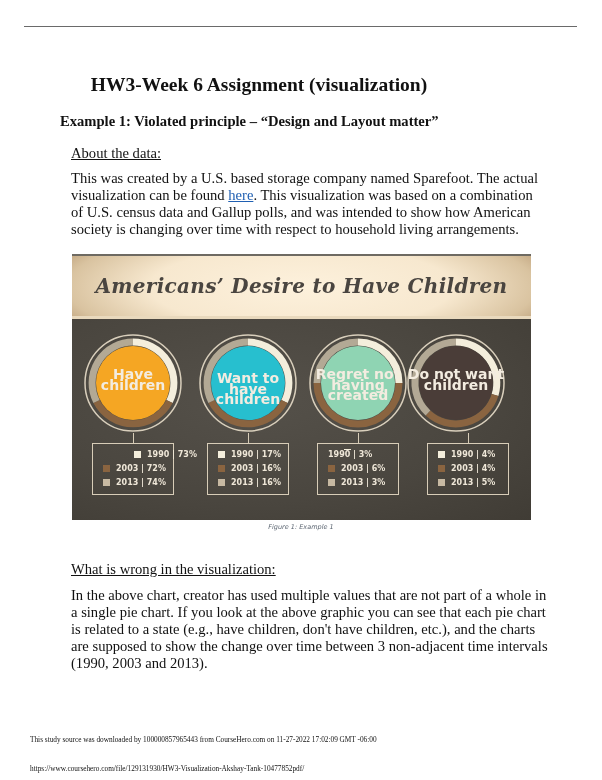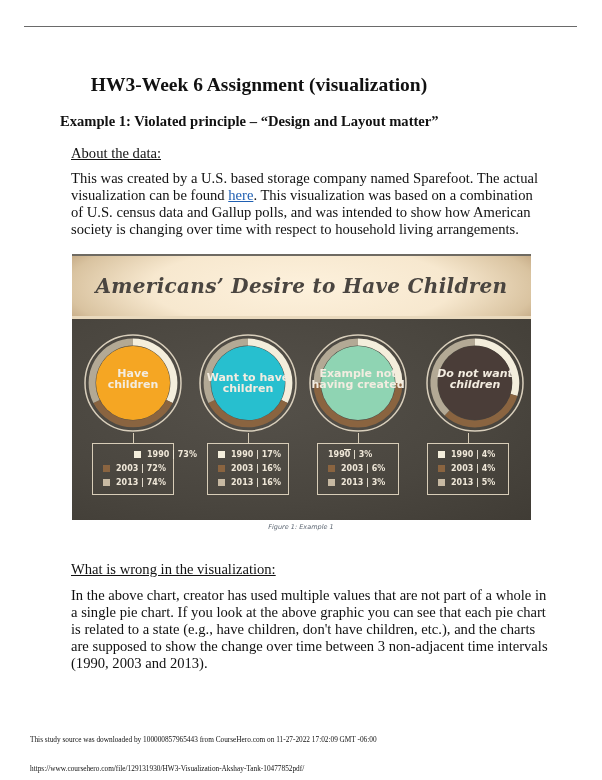--- a/index.html
+++ b/index.html
@@ -18,21 +18,21 @@
             border-top:2px solid #6e6a62; box-sizing:border-box;padding-left:48px; }
   .banner-title { position:absolute; left:0; width:459px; top:18px; text-align:center;
                   font-family:"DejaVu Serif", serif; font-style:italic; font-weight:bold; font-size:20px; color:#4a4540;
                   letter-spacing:0.3px; }
   .banner-edge { position:absolute; left:0; top:62px; width:459px; height:3px; background:#e9d9bd; }
   .board { position:absolute; left:0; top:65px; width:459px; height:201px;
            background: radial-gradient(ellipse at 40% 40%, #55514a 0%, #4a463f 60%, #403c35 100%); }
   .donut { position:absolute; width:100px; height:100px; }
   .donut svg { display:block; }
   .donut-label { position:absolute; left:0; width:100px; text-align:center; color:#f3ece0;
-                 font-family:"DejaVu Sans", sans-serif; font-weight:bold; font-size:11px; line-height:10.5px; }
+                 font-family:"DejaVu Sans", sans-serif; font-weight:bold; font-size:14px; line-height:10.5px; }
   .stem { position:absolute; width:1px; background:#d8cdb8; height:10px; }
   .legend { position:absolute; width:82px; height:52px; border:1.5px solid #d8cdb8; box-sizing:border-box; }
   .legend-row { position:absolute; left:10px; height:10px; display:flex; align-items:center;
                 font-family:"DejaVu Sans", sans-serif; font-weight:bold; font-size:8px; color:#efe7d8; white-space:nowrap; }
   .swatch { width:7px; height:7px; margin-right:6px; display:inline-block; }
   .caption { position:absolute; left:0; width:602px; top:523px; text-align:center;
              font-family:"DejaVu Sans", sans-serif; font-style:italic; font-size:6.5px; color:#5a6470; }
   .footer1 { position:absolute; left:30px; top:735px; font-size:7.3px; color:#111; }
   .footer2 { position:absolute; left:30px; top:764px; font-size:7.3px; color:#111; }
 </style>
@@ -118,41 +118,41 @@
       <svg width="100" height="100" viewBox="0 0 100 100">
         <circle cx="50" cy="50" r="48" fill="none" stroke="#d9cfbc" stroke-width="1.5"></circle>
         <path d="M50 9 A41 41 0 0 1 91 50" fill="none" stroke="#f4eedc" stroke-width="7"></path>
         <path d="M91 50 A41 41 0 0 1 9 50" fill="none" stroke="#8a6440" stroke-width="7"></path>
         <path d="M9 50 A41 41 0 0 1 50 9" fill="none" stroke="#b3a995" stroke-width="7"></path>
         <path d="M13 50 A37 37 0 0 1 87 50 Z" fill="#8fd4b3"></path>
         <path d="M13 50 A37 37 0 0 0 87 50 Z" fill="#8fd4b3"></path>
         <rect x="9" y="47" width="82" height="6" fill="#8a6440" opacity="0"></rect>
       </svg>
       <div class="donut-label" style="top:36px;">
-        <div>Example not</div>
+        <div>Regret not</div>
         <div>having created</div>
       </div>
     </div>
     <div class="stem" style="left:286px; top:114px;"></div>
     <div class="legend" style="left:245px; top:124px;">
       <div class="legend-row" style="top:5px;flex-direction:column;">
           <span class="swatch" style="background:#f4eedc"></span>
           <span>1990 | 3%</span>
         </div>
       <div class="legend-row" style="top:19px;">
           <span class="swatch" style="background:#8a6440"></span>
           <span>2003 | 6%</span>
         </div>
       <div class="legend-row" style="top:33px;">
           <span class="swatch" style="background:#c7b9a2"></span>
           <span>2013 | 3%</span>
         </div>
     </div>
 
-    <div class="donut" style="left:353px; top:14px;font-style:italic;">
+    <div class="donut" style="left:334px; top:14px;">
       <svg width="100" height="100" viewBox="0 0 100 100">
         <circle cx="50" cy="50" r="48" fill="none" stroke="#d9cfbc" stroke-width="1.5"></circle>
         <path d="M50 9 A41 41 0 0 1 89 62" fill="none" stroke="#f4eedc" stroke-width="7"></path>
         <path d="M89 62 A41 41 0 0 1 22 80" fill="none" stroke="#8a6440" stroke-width="7"></path>
         <path d="M22 80 A41 41 0 0 1 50 9" fill="none" stroke="#b3a995" stroke-width="7"></path>
         <circle cx="50" cy="50" r="37" fill="#4a3d38"></circle>
       </svg>
       <div class="donut-label" style="top:36px;">
         <div>Do not want</div>
         <div>children</div>

